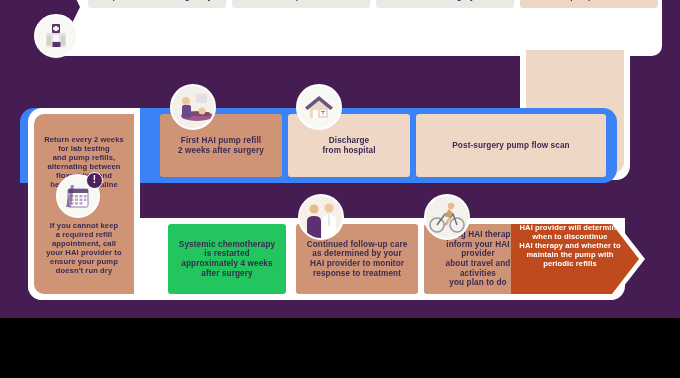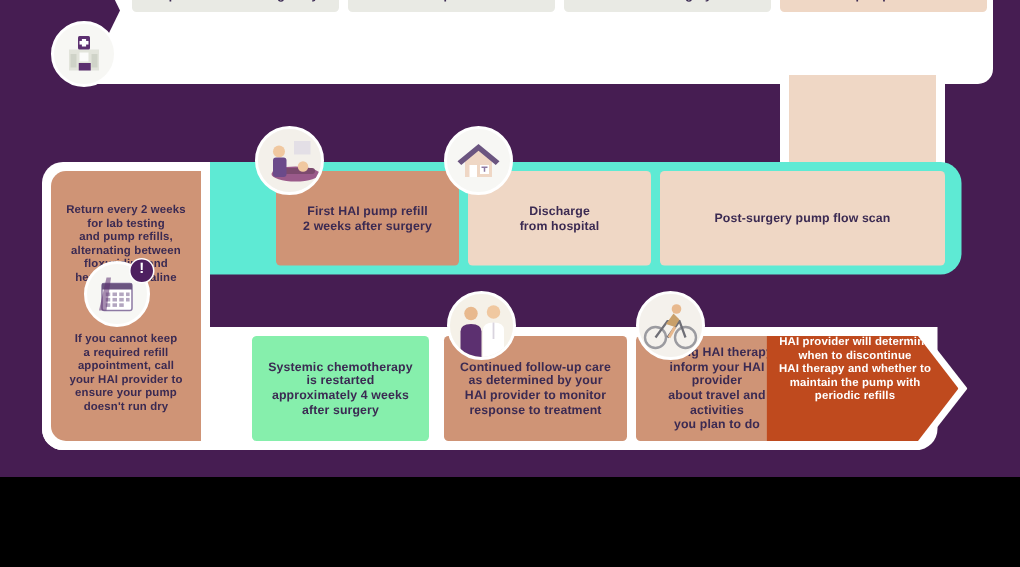--- a/index.html
+++ b/index.html
@@ -71,22 +71,22 @@
     background:#f7f7f4;border:2px solid #fff;box-sizing:border-box;z-index:5;
     display:flex;align-items:center;justify-content:center;
   }
   .after-label{
     position:absolute;left:0;top:62px;width:110px;
     font-size:8.2px;
   }
 
   
   .row2{
-    position:absolute;left:44px;top:108px;width:597px;height:75px;
-    background:#5eead4;border-radius:14px 14px 14px 0;
+    position:absolute;left:20px;top:108px;width:597px;height:75px;
+    background:#3b82f6;border-radius:14px 14px 14px 0;
   }
   .r2cell{
     position:absolute;top:6px;height:63px;border-radius:3px;box-sizing:border-box;
     display:flex;align-items:center;justify-content:center;padding:0 5px;
   }
   .r2cell .celltext{font-size:8.2px;}
   .r2-b{left:140px;width:122px;background:#cf9476;}
   .r2-c{left:268px;width:122px;background:#efd7c5;}
   .r2-d{left:396px;width:190px;background:#efd7c5;}
 
@@ -122,21 +122,21 @@
   .row3-arrow{
     position:absolute;left:505px;top:218px;width:140px;height:82px;
     background:#ffffff;
     clip-path:polygon(0 0,108px 0,140px 41px,108px 82px,0 82px);
   }
   .r3cell{
     position:absolute;top:6px;height:70px;border-radius:3px;box-sizing:border-box;
     display:flex;align-items:center;justify-content:center;padding:0 5px;
   }
   .r3cell .celltext{font-size:8.2px;}
-  .r3-b{left:140px;width:118px;background:#86efac;}
+  .r3-b{left:140px;width:118px;background:#22c55e;}
   .r3-c{left:268px;width:122px;background:#cf9476;align-items:center;}
   .r3-d{left:396px;width:108px;background:#cf9476;}
   .r3-final{
     position:absolute;left:511px;top:224px;width:128px;height:70px;
     background:#bf4a1e;
     clip-path:polygon(0 0,101px 0,128px 35px,101px 70px,0 70px);
     display:flex;align-items:flex-start;justify-content:center;padding:0 14px 0 4px;
     box-sizing:border-box;
   }
   .r3-final .celltext{color:#ffffff;font-size:7.6px;}

